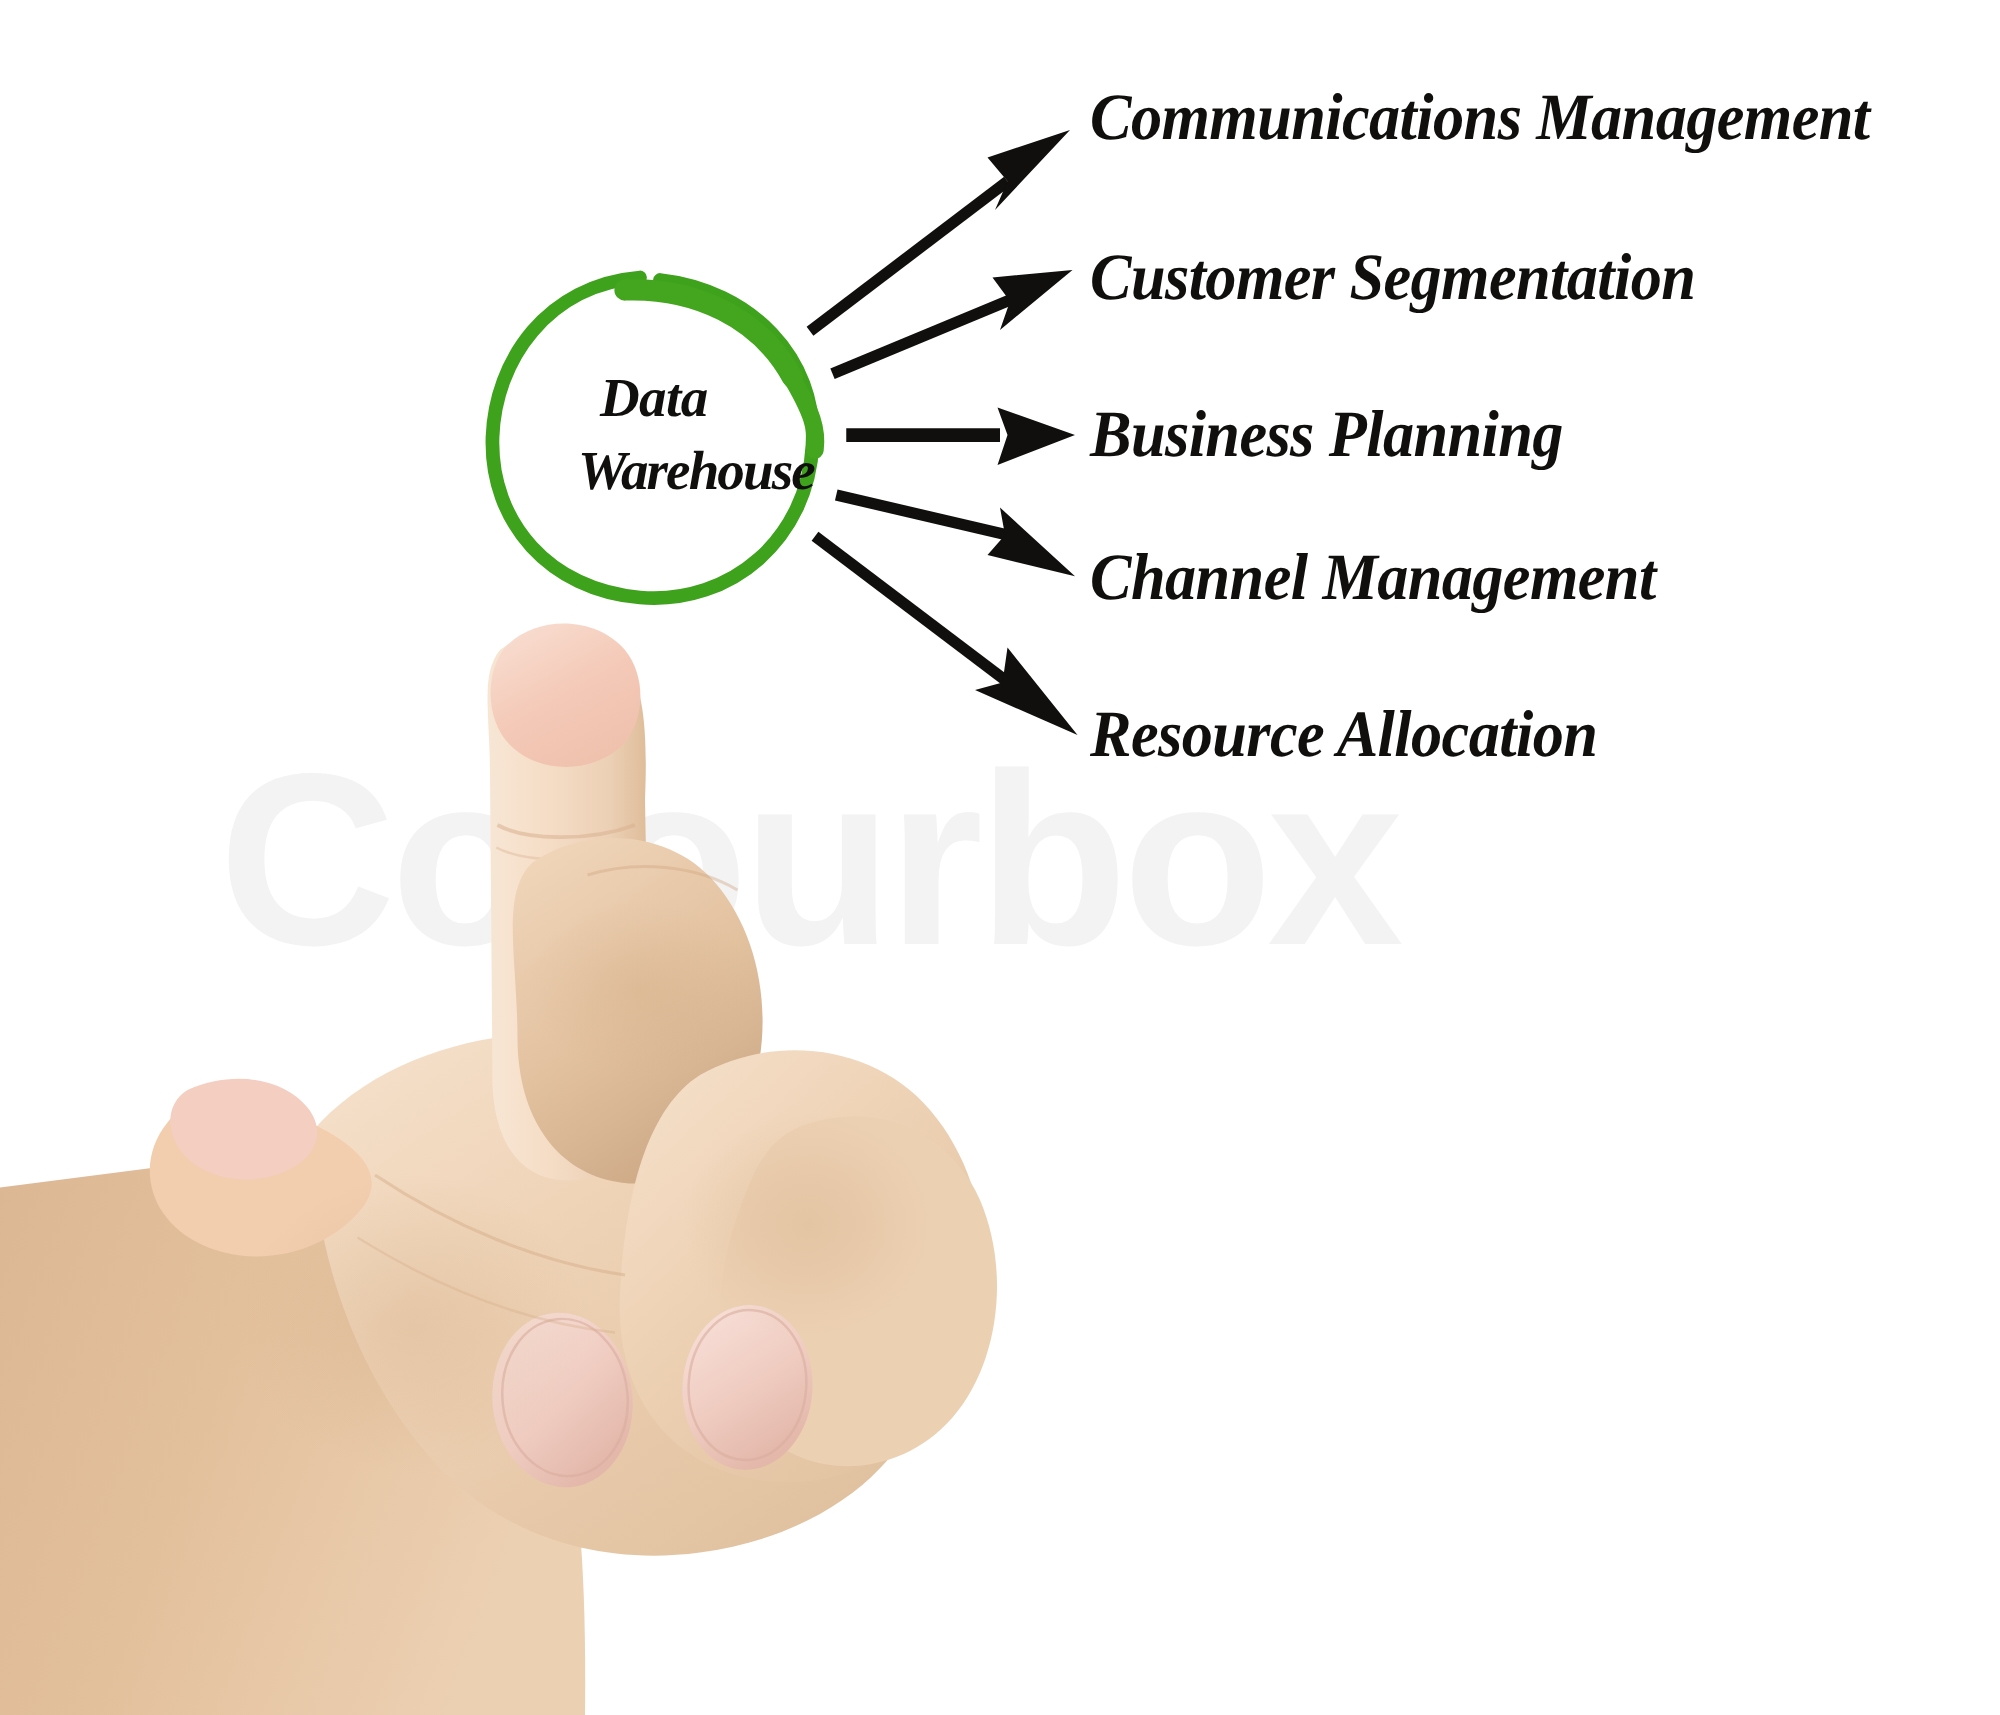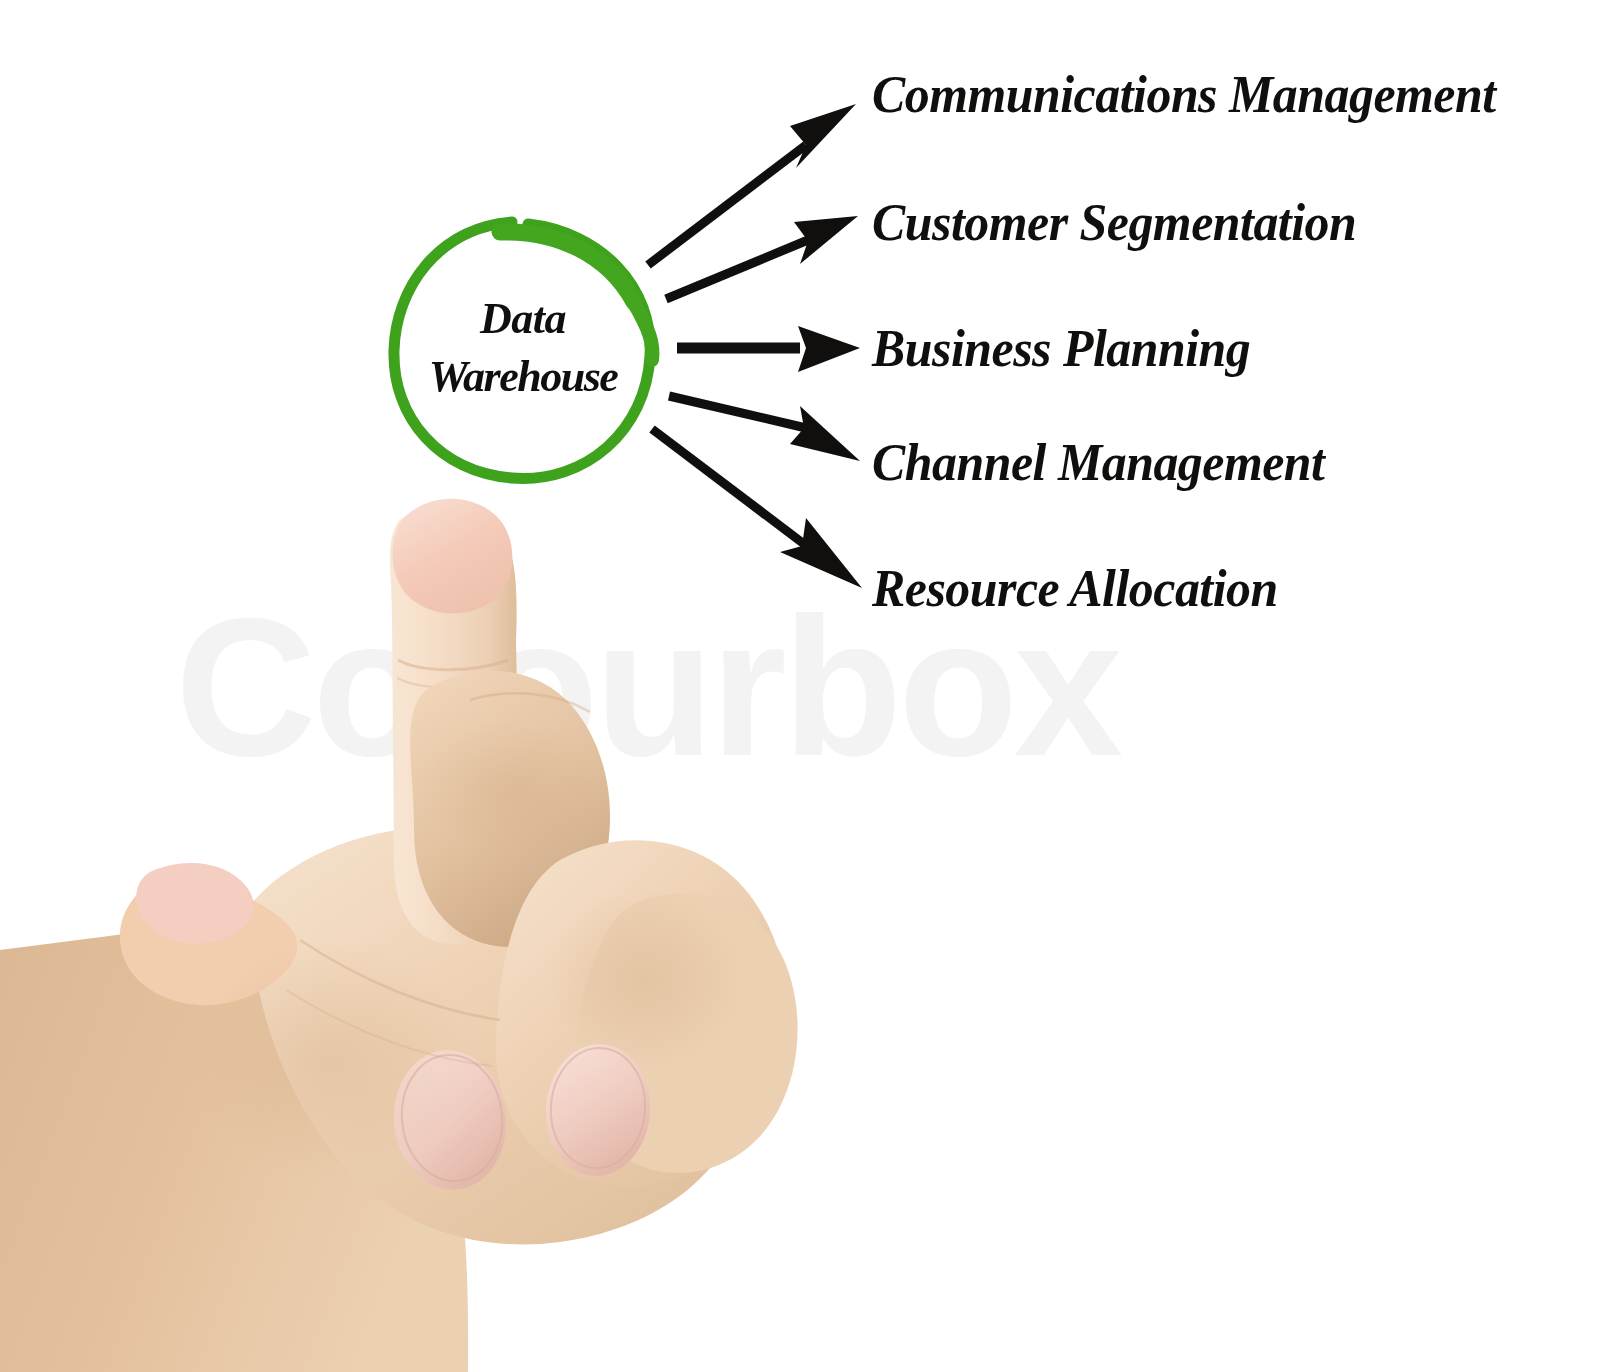--- a/index.html
+++ b/index.html
@@ -68,21 +68,21 @@
     text-align: center;
     font-family: "Liberation Serif", "DejaVu Serif", serif;
     font-style: italic;
     font-weight: 700;
     font-size: 44px;
     line-height: 58px;
     color: #100f0d;
     letter-spacing: -0.5px;
   }
   #center-text span { display: block; font-style: italic; }
-  #center-line-2 { font-size: 44px; letter-spacing: -1.5px; }
+  #center-line-2 { font-size: 44px; letter-spacing: -1.5px; text-align: right; }
 
   
   #hand-layer { position: absolute; left: 0; top: 0; width: 1600px; height: 1372px; }
 </style>
 </head>
 <body>
 
 <div id="stage">
 
   <div id="watermark">Colourbox</div>

